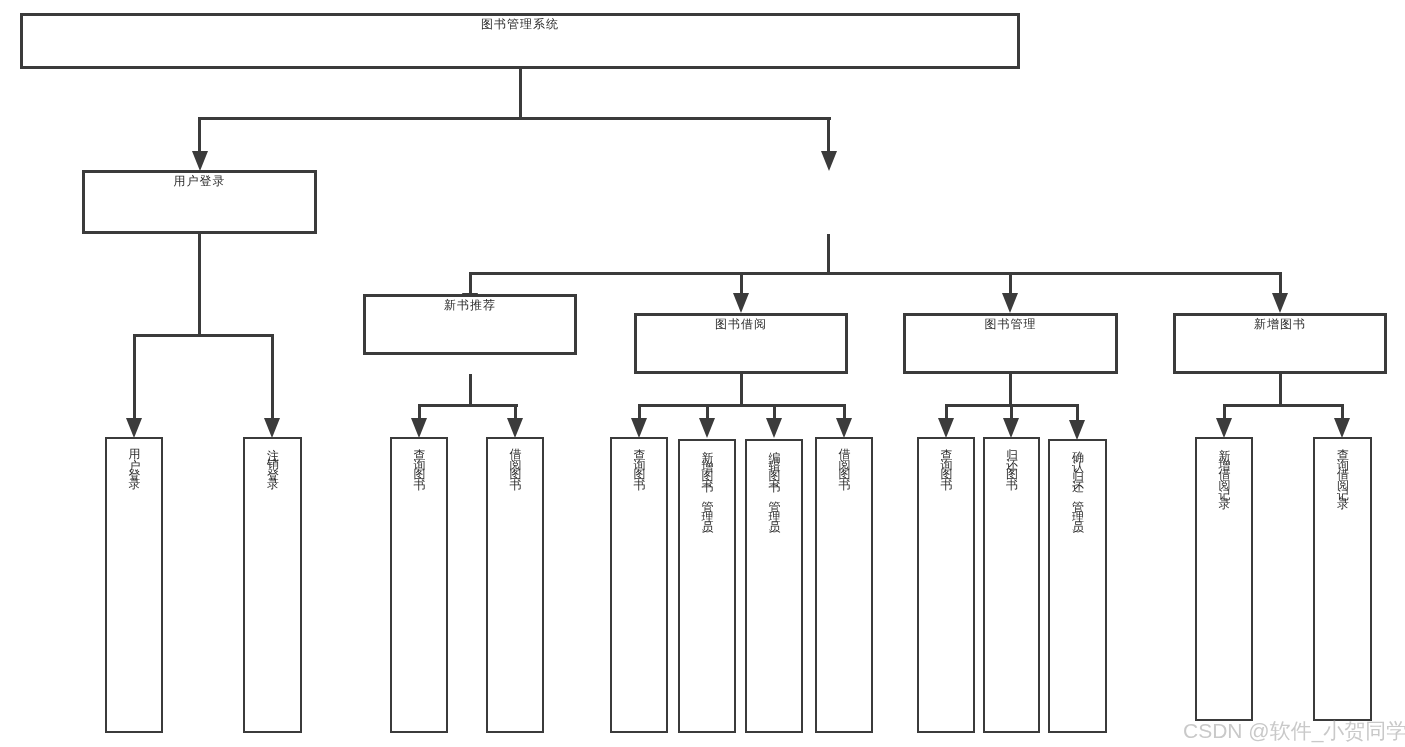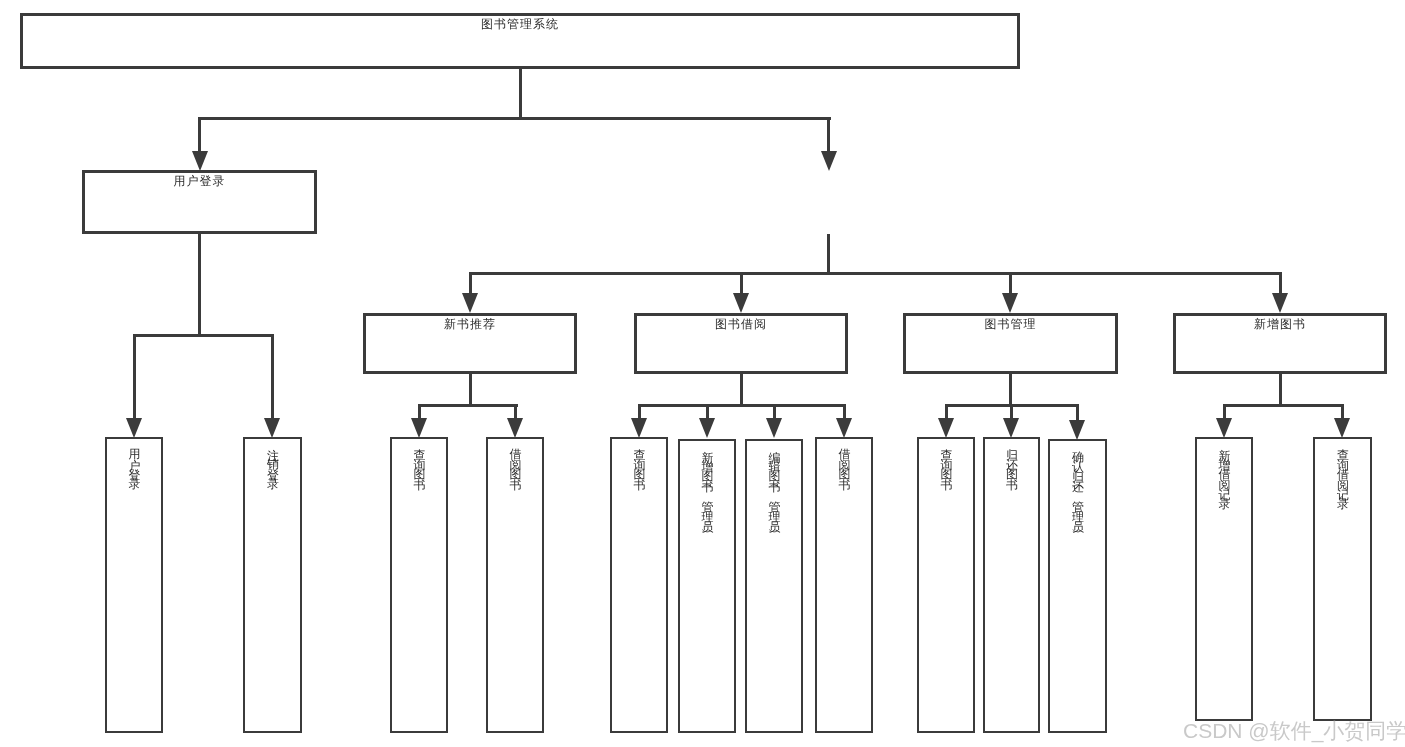--- a/index.html
+++ b/index.html
@@ -61,21 +61,21 @@
 
   <div class="box" style="left:20px;top:13px;width:1000px;height:56px;">
     <span>图书管理系统</span>
   </div>
 
   <div class="box" style="left:82px;top:170px;width:235px;height:64px;">
     <span>用户登录</span>
   </div>
 
 
-  <div class="box" style="left:363px;top:313px;width:214px;height:61px;">
+  <div class="box" style="left:363px;top:294px;width:214px;height:61px;">
     <span>新书推荐</span>
   </div>
 
   <div class="box" style="left:634px;top:313px;width:214px;height:61px;">
     <span>图书借阅</span>
   </div>
 
   <div class="box" style="left:903px;top:313px;width:215px;height:61px;">
     <span>图书管理</span>
   </div>

